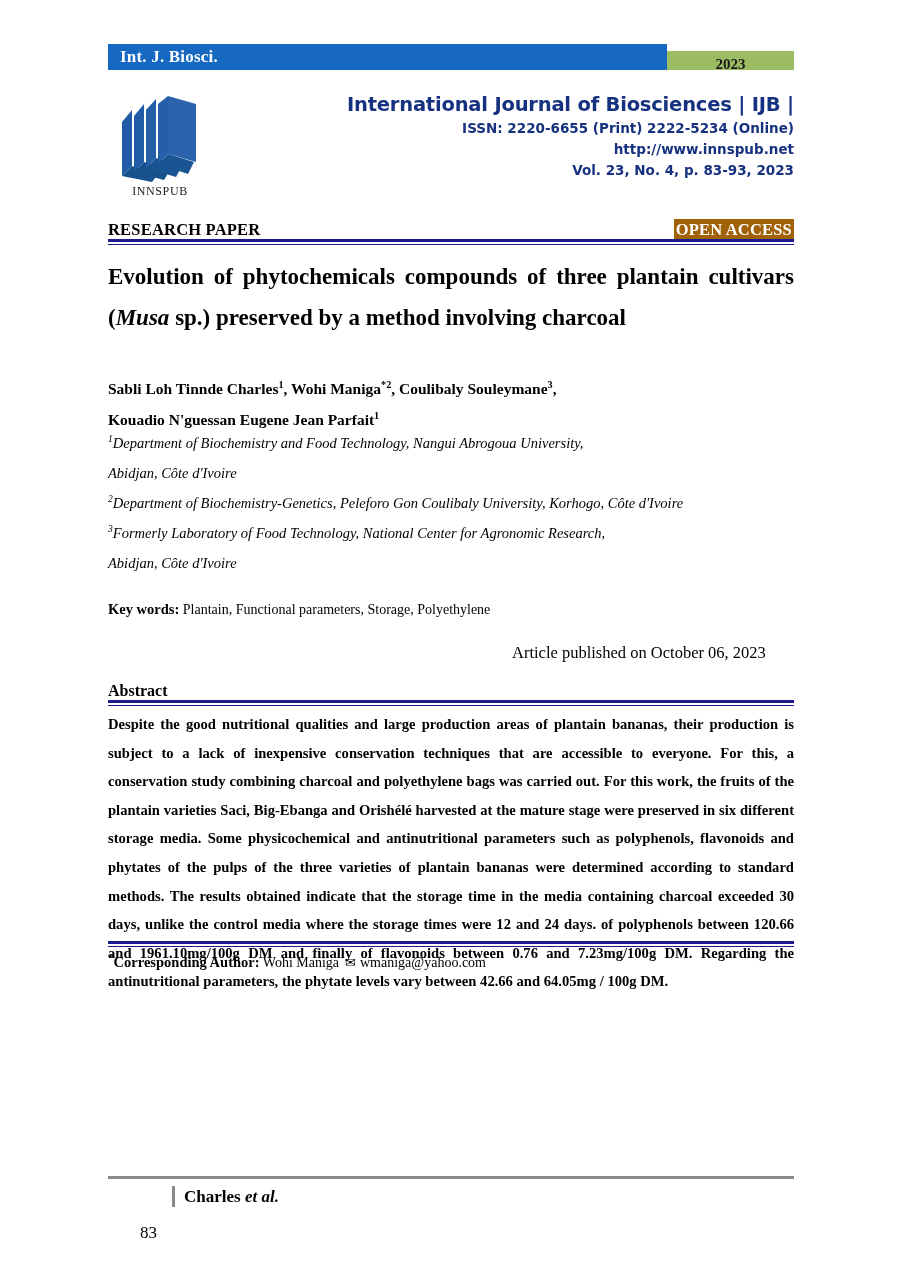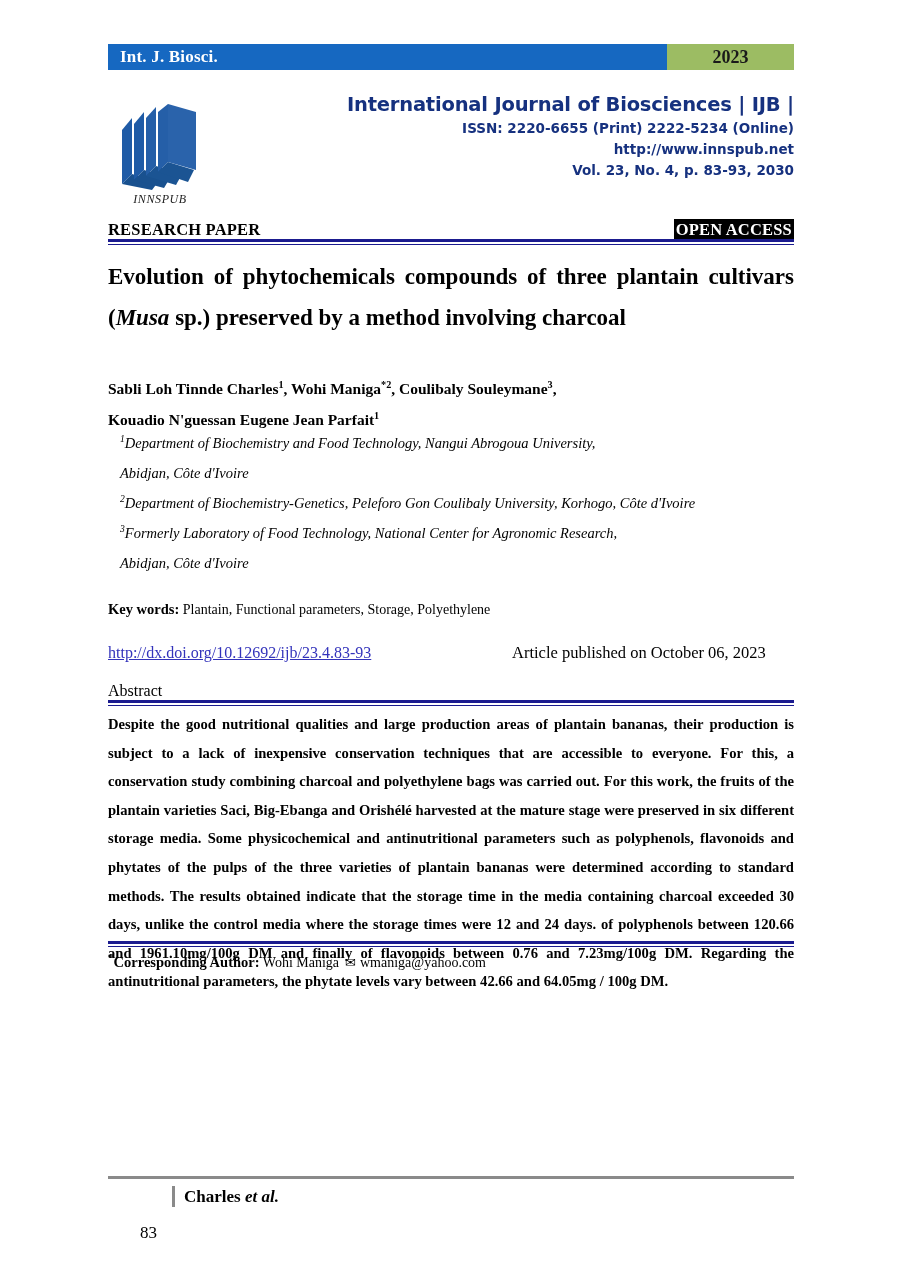--- a/index.html
+++ b/index.html
@@ -41,41 +41,41 @@
     line-height: 26px;
     padding-left: 12px;
     box-sizing: border-box;
     letter-spacing: 0.2px;
   }
   .runhead-green {
     flex: 1 1 auto;
     background: #9cbc63;
     color: #1a1a1a;
     font-weight: bold;
-    font-size: 18px;
+    font-size: 15px;
     line-height: 26px;
     text-align: center;
     box-sizing: border-box;
+    margin-top: 7px;
   }
 
   
   .masthead {
     position: absolute;
     left: 108px;
     top: 92px;
     width: 686px;
     height: 112px;
   }
   .logo {
     position: absolute;
     left: 0px;
-    top: 12px;
+    top: 4px;
     width: 104px;
     height: 108px;
-    font-style: italic;
   }
   .logo svg { display: block; }
   .logo-word {
     position: absolute;
     left: 0;
     top: 88px;
     width: 104px;
     text-align: center;
     font-family: "Liberation Serif", serif;
     font-size: 12px;
@@ -116,21 +116,21 @@
     top: 0;
     font-weight: bold;
     font-size: 16.5px;
     line-height: 22px;
     letter-spacing: 0.2px;
   }
   .open-access {
     position: absolute;
     right: 0;
     top: 0;
-    background: #000000;
+    background: #a16207;
     color: #ffffff;
     font-weight: bold;
     font-size: 16.5px;
     line-height: 22px;
     padding: 0 2px;
     letter-spacing: 0.2px;
   }
   .rule-navy {
     position: absolute;
     left: 108px;
@@ -171,21 +171,21 @@
   }
   .authors sup, .affil sup {
     font-size: 0.66em;
     vertical-align: super;
     line-height: 0;
   }
 
   
   .affil {
     position: absolute;
-    left: 120px;
+    left: 108px;
     top: 428px;
     width: 700px;
     font-size: 14.5px;
     line-height: 30px;
     font-style: italic;
   }
 
   
   .keywords {
     position: absolute;
@@ -221,21 +221,21 @@
     font-size: 16.5px;
     line-height: 24px;
   }
 
   
   .abstract-head {
     position: absolute;
     left: 108px;
     top: 681px;
     font-size: 16px;
-    font-weight: normal;
+    font-weight: bold;
     line-height: 20px;
   }
   .abstract-body {
     position: absolute;
     left: 108px;
     top: 710px;
     width: 686px;
     font-size: 14.6px;
     line-height: 28.6px;
     text-align: justify;
@@ -320,21 +320,21 @@
         <polygon points="50,8 60,0 60,58 50,68" fill="#255fa8"></polygon>
         <polygon points="50,68 60,58 86,66 80,78" fill="#1b5493"></polygon>
         <polygon points="60,0 88,8 88,66 60,58" fill="#2a63ab"></polygon>
       </svg>
       <div class="logo-word">INNSPUB</div>
     </div>
     <div class="journal-block">
       <div class="journal-title">International Journal of Biosciences | IJB |</div>
       <div class="journal-line">ISSN: 2220-6655 (Print) 2222-5234 (Online)</div>
       <div class="journal-line">http://www.innspub.net</div>
-      <div class="journal-line">Vol. 23, No. 4, p. 83-93, 2030</div>
+      <div class="journal-line">Vol. 23, No. 4, p. 83-93, 2023</div>
     </div>
   </div>
 
   <div class="paperrow">
     <div class="paper-type">RESEARCH PAPER</div>
     <div class="open-access">OPEN ACCESS</div>
   </div>
   <div class="rule-navy rule-navy-1"></div>
 
   <div class="title">
@@ -357,21 +357,20 @@
     <div><sup>3</sup><span>Formerly Laboratory of Food Technology, National Center for Agronomic Research,</span></div>
     <div><sup></sup><span>Abidjan, Côte d'Ivoire</span></div>
   </div>
 
   <div class="keywords">
     <b>Key words:</b>
     <span>Plantain, Functional parameters, Storage, Polyethylene</span>
   </div>
 
   <div class="doirow">
-    <a class="doi-link" href="#">http://dx.doi.org/10.12692/ijb/23.4.83-93</a>
     <div class="pubdate">Article published on October 06, 2023</div>
   </div>
 
   <div class="abstract-head">Abstract</div>
   <div class="rule-navy rule-navy-2"></div>
   <div class="abstract-body">Despite the good nutritional qualities and large production areas of plantain bananas, their production is subject to a lack of inexpensive conservation techniques that are accessible to everyone. For this, a conservation study combining charcoal and polyethylene bags was carried out. For this work, the fruits of the plantain varieties Saci, Big-Ebanga and Orishélé harvested at the mature stage were preserved in six different storage media. Some physicochemical and antinutritional parameters such as polyphenols, flavonoids and phytates of the pulps of the three varieties of plantain bananas were determined according to standard methods. The results obtained indicate that the storage time in the media containing charcoal exceeded 30 days, unlike the control media where the storage times were 12 and 24 days. of polyphenols between 120.66 and 1961.10mg/100g DM and finally of flavonoids between 0.76 and 7.23mg/100g DM. Regarding the antinutritional parameters, the phytate levels vary between 42.66 and 64.05mg / 100g DM.</div>
   <div class="rule-navy rule-navy-3"></div>
 
   <div class="corresponding">
     <span class="star">*</span><span class="lbl">Corresponding Author:</span>

